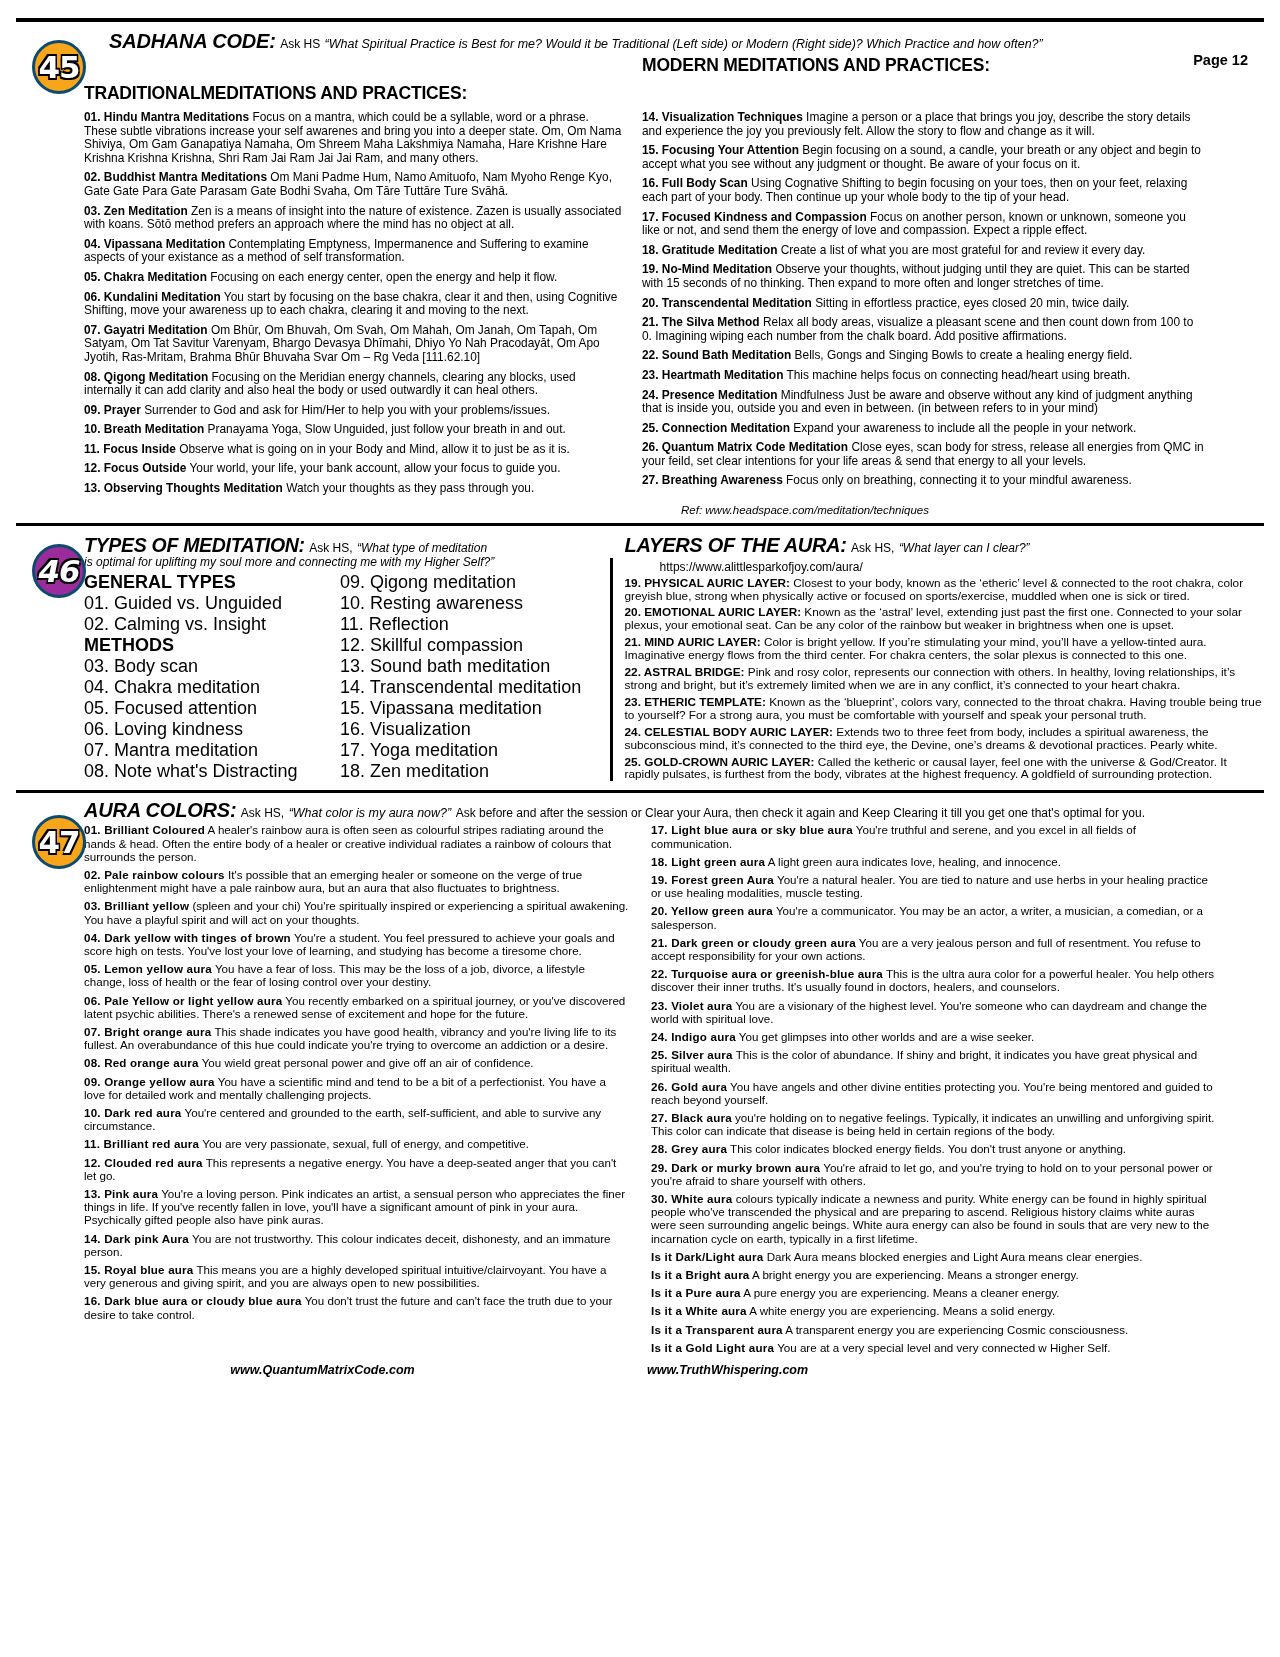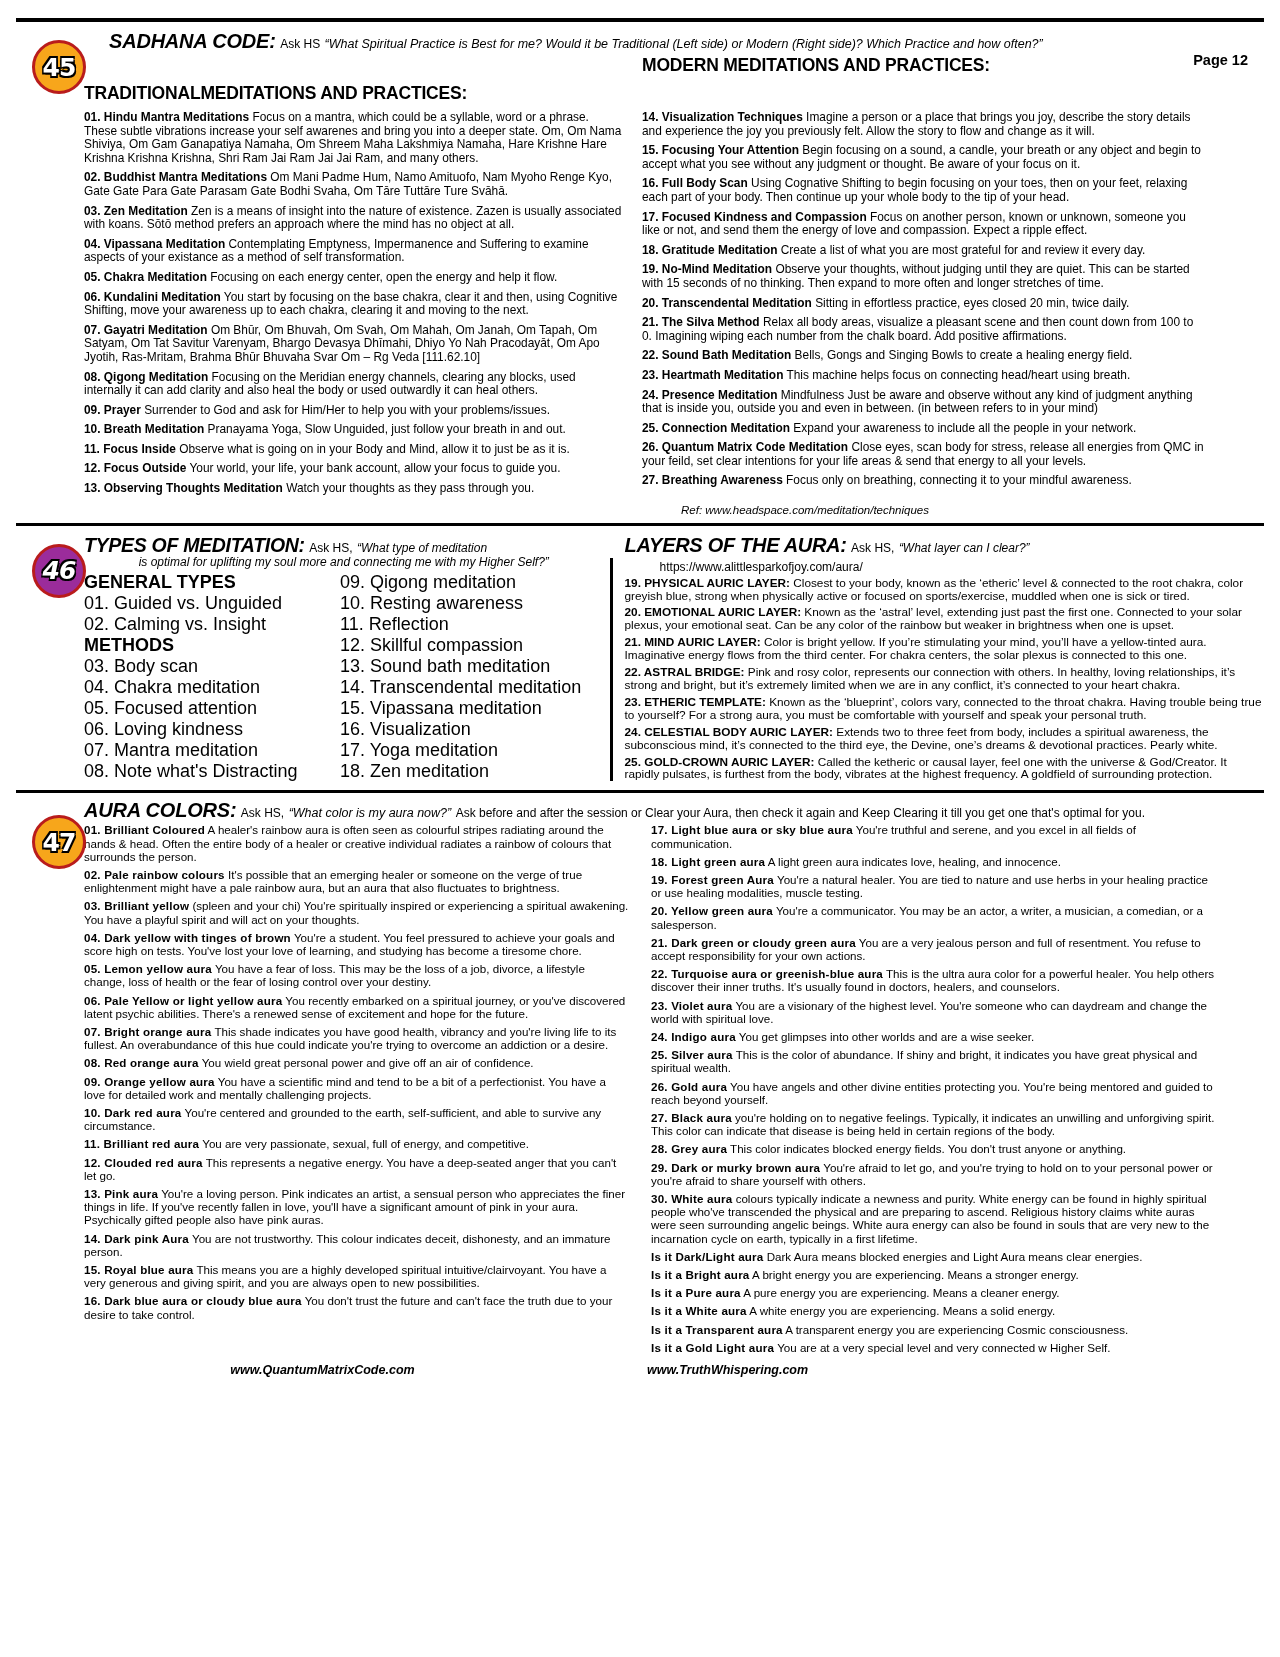--- a/index.html
+++ b/index.html
@@ -14,23 +14,23 @@
   }
   .page { position:relative; width:1280px; height:1657px; padding:0 16px; }
 
   .rule { border-top:4px solid #000; width:100%; }
   .rule-thin { border-top:3px solid #000; width:100%; }
 
   
   .badge {
     position:absolute;
     width:54px; height:54px; border-radius:50%;
-    border:3px solid #b91c1c;
+    border:3px solid #0c4a6e;
     display:flex; align-items:center; justify-content:center;
-    font-weight:bold; font-size:25px;
+    font-weight:bold; font-size:31px;
     font-family:"DejaVu Sans", sans-serif;
     color:#fff;
     text-shadow:
       -1.6px -1.6px 0 #000, 1.6px -1.6px 0 #000,
       -1.6px  1.6px 0 #000, 1.6px  1.6px 0 #000;
     letter-spacing:-1px;
   }
   .badge.orange { background:#F7A61B; }
   .badge.purple { background:#9B2C9B;font-style:italic; }
 
@@ -155,21 +155,21 @@
     <div class="badge purple" style="left:16px; top:18px;">
         <span>46</span>
       </div>
 
     <div class="left-block">
       <div>
         <span class="tom-head">TYPES OF MEDITATION:</span>
         <span class="ask">Ask HS,</span>
         <span class="tom-q">“What type of meditation</span>
       </div>
-      <div class="tom-q" style="margin-top:-2px;text-align:center;">is optimal for uplifting my soul more and connecting me with my Higher Self?”</div>
+      <div class="tom-q" style="margin-top:-2px;">is optimal for uplifting my soul more and connecting me with my Higher Self?”</div>
 
       <div class="list-cols">
         <div class="lcol" style="width:248px;" id="s46c1">
             <div class="hdr">GENERAL TYPES</div>
             <div class="itm">01. Guided vs. Unguided</div>
             <div class="itm">02. Calming vs. Insight</div>
             <div class="hdr">METHODS</div>
             <div class="itm">03. Body scan</div>
             <div class="itm">04. Chakra meditation</div>
             <div class="itm">05. Focused attention</div>

